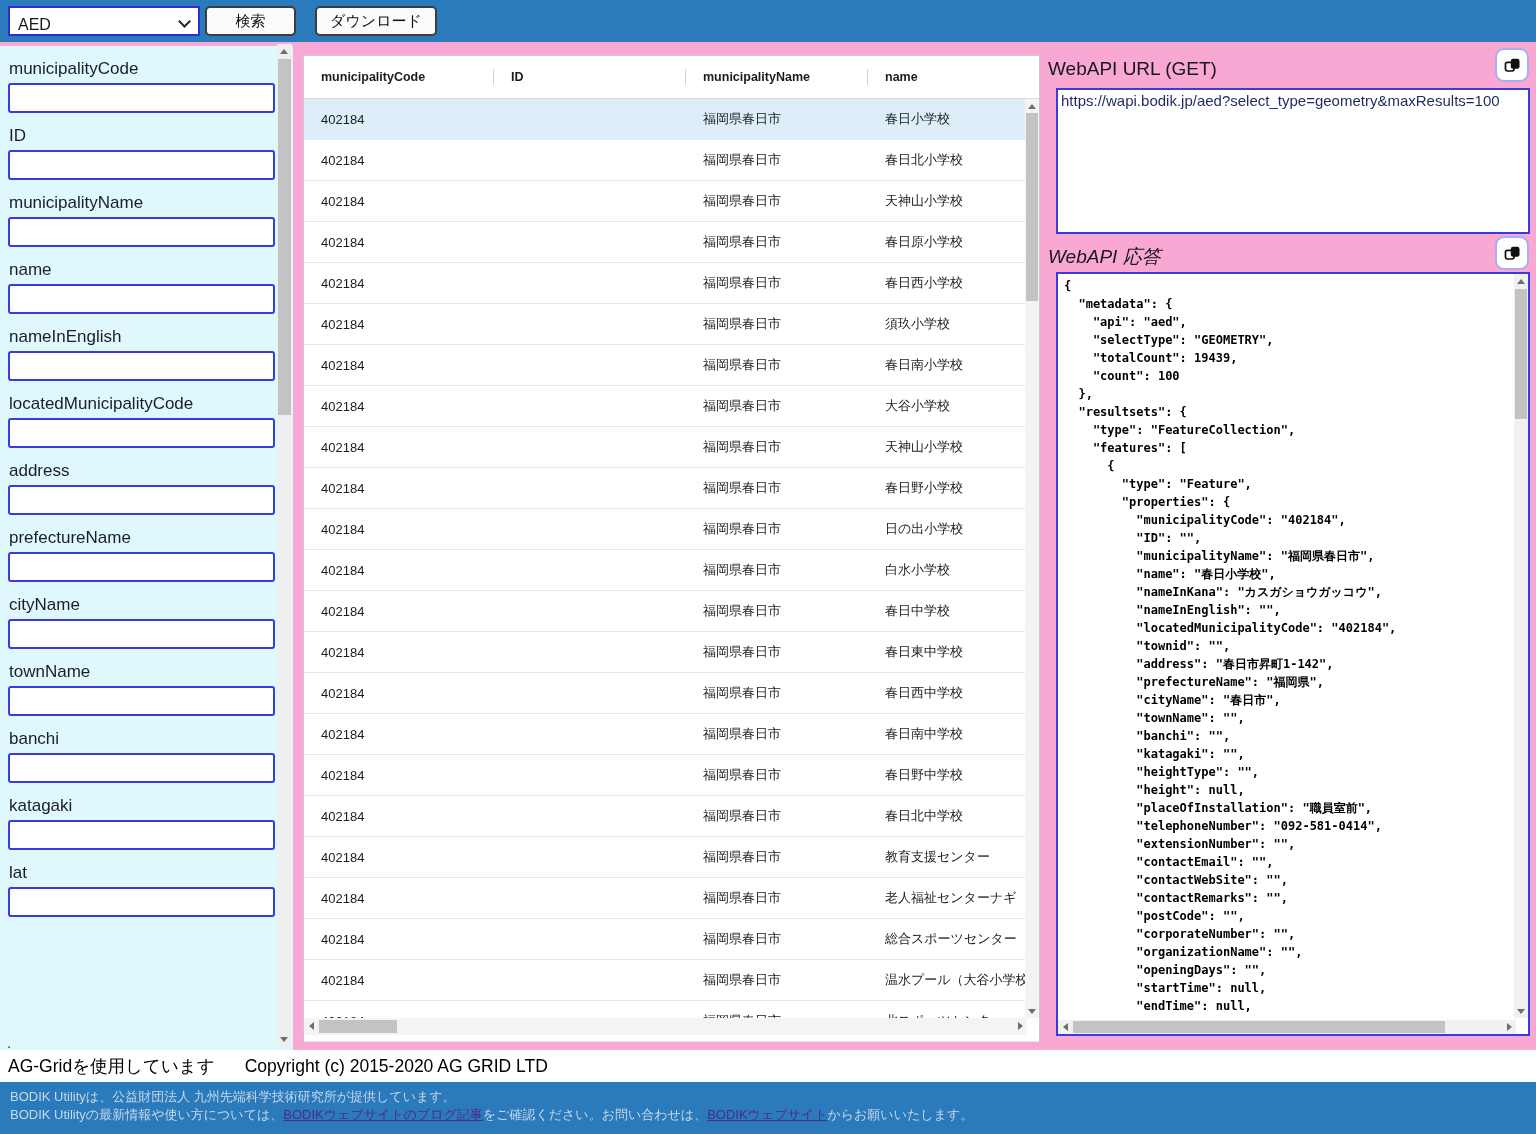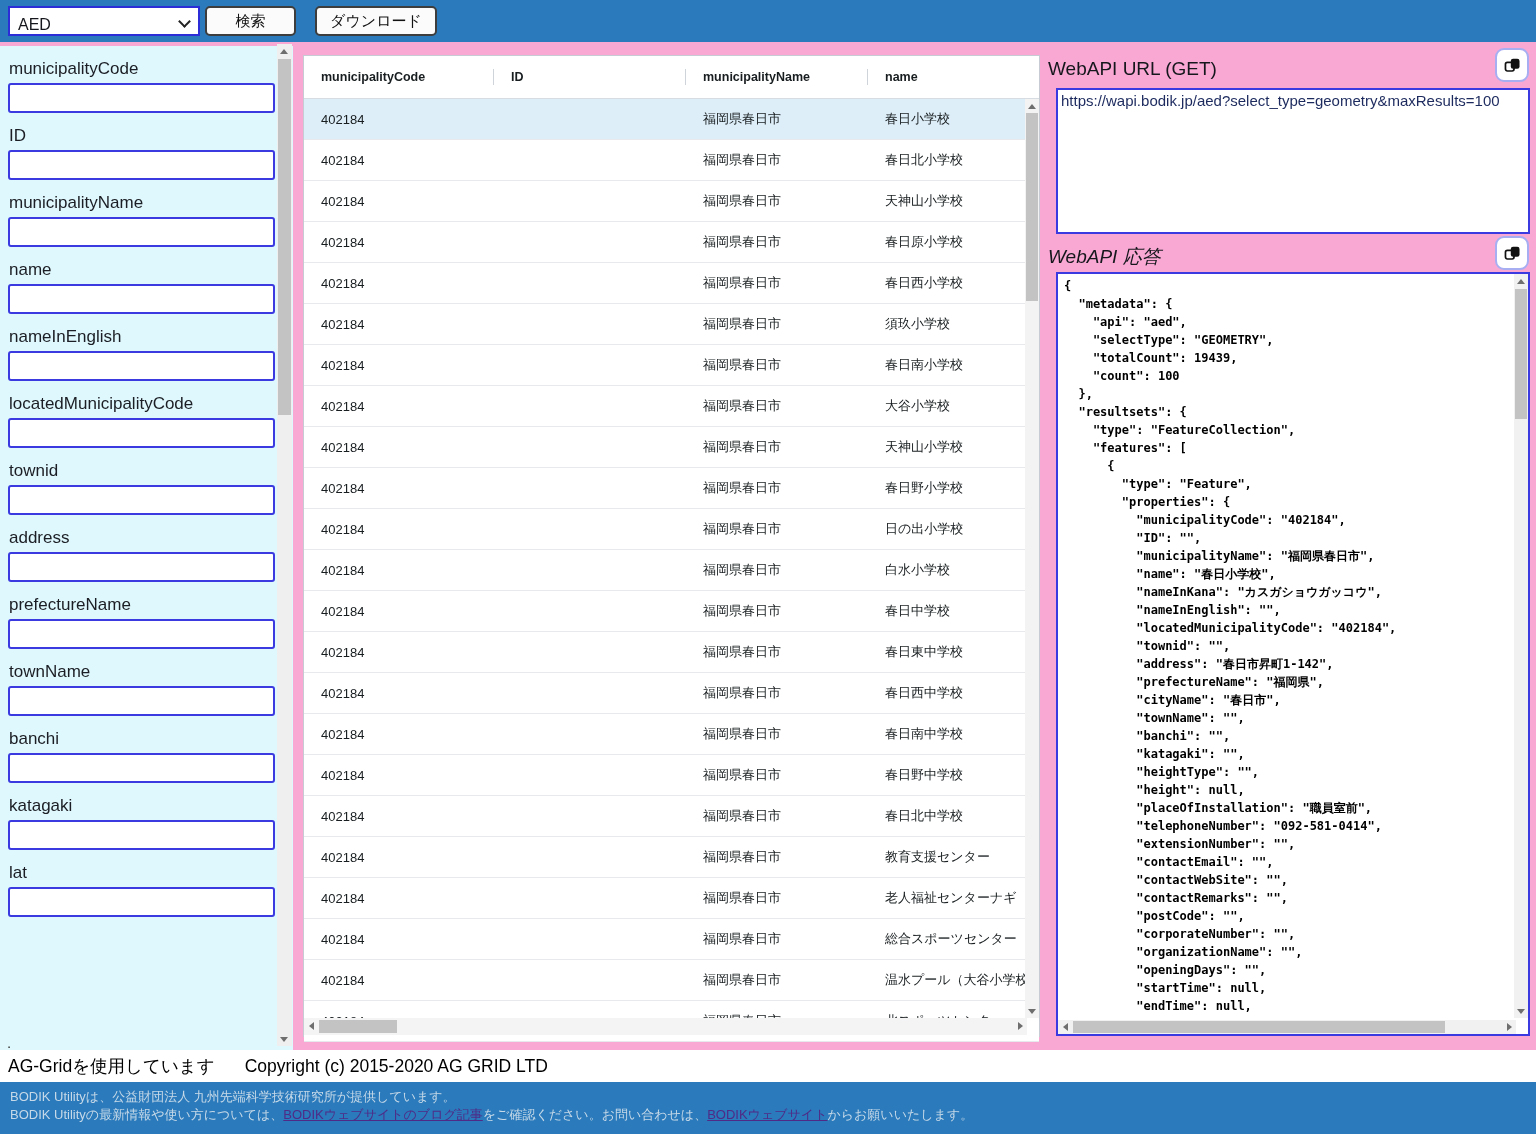--- a/index.html
+++ b/index.html
@@ -127,29 +127,29 @@
       </div>
       <div class="field">
         <div class="flabel">nameInEnglish</div>
         <input type="text" value="" style="">
       </div>
       <div class="field">
         <div class="flabel">locatedMunicipalityCode</div>
         <input type="text" value="" style="">
       </div>
       <div class="field">
-        <div class="flabel">townid</div>
-        <input type="text" value="" style="">
-      </div>
-      <div class="field">
         <div class="flabel">address</div>
         <input type="text" value="" style="">
       </div>
       <div class="field">
         <div class="flabel">prefectureName</div>
+        <input type="text" value="" style="">
+      </div>
+      <div class="field">
+        <div class="flabel">cityName</div>
         <input type="text" value="" style="">
       </div>
       <div class="field">
         <div class="flabel">townName</div>
         <input type="text" value="" style="">
       </div>
       <div class="field">
         <div class="flabel">banchi</div>
         <input type="text" value="" style="">
       </div>

